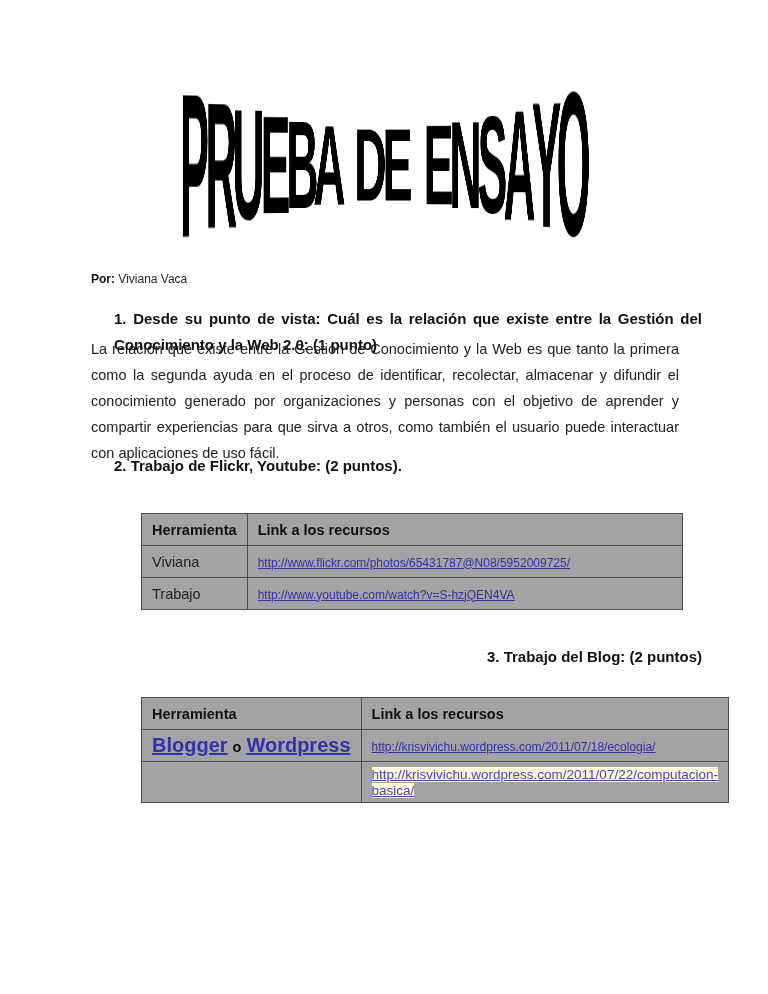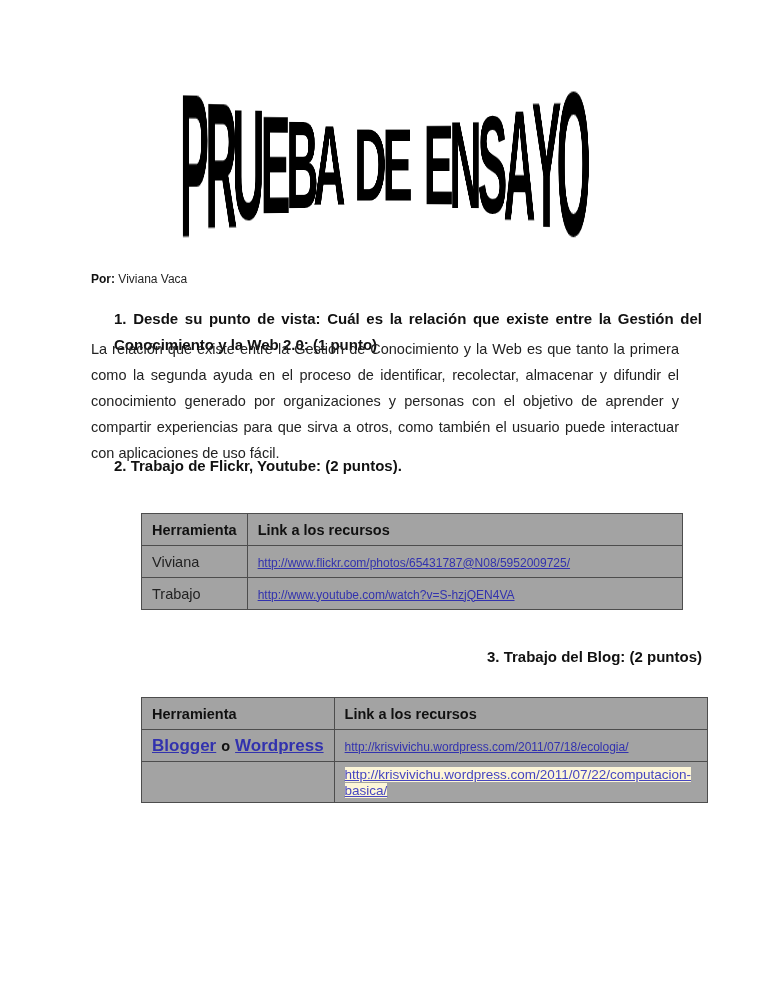--- a/index.html
+++ b/index.html
@@ -68,21 +68,21 @@
     font-weight:400;
   }
   .doc-table th { font-weight:700; color:#111; }
   #table-1 .col-tool { width:90px; }
   #table-2 .col-tool { width:141px; }
 
   a.doc-link {
     color:#3232ae; text-decoration:underline;
     font-size:12px;
   }
-  a.tool-link { color:#3232ae; font-weight:700; font-size:17px; }
+  a.tool-link { color:#3232ae; font-weight:700; font-size:20px; }
   .tool-sep { font-weight:700; color:#111; padding:0 5px; }
   a.doc-link.highlighted {
     background:#fdf6d8;
     color:#4646c0;
     font-size:13.5px;
   }
 </style>
 </head>
 <body>
 

